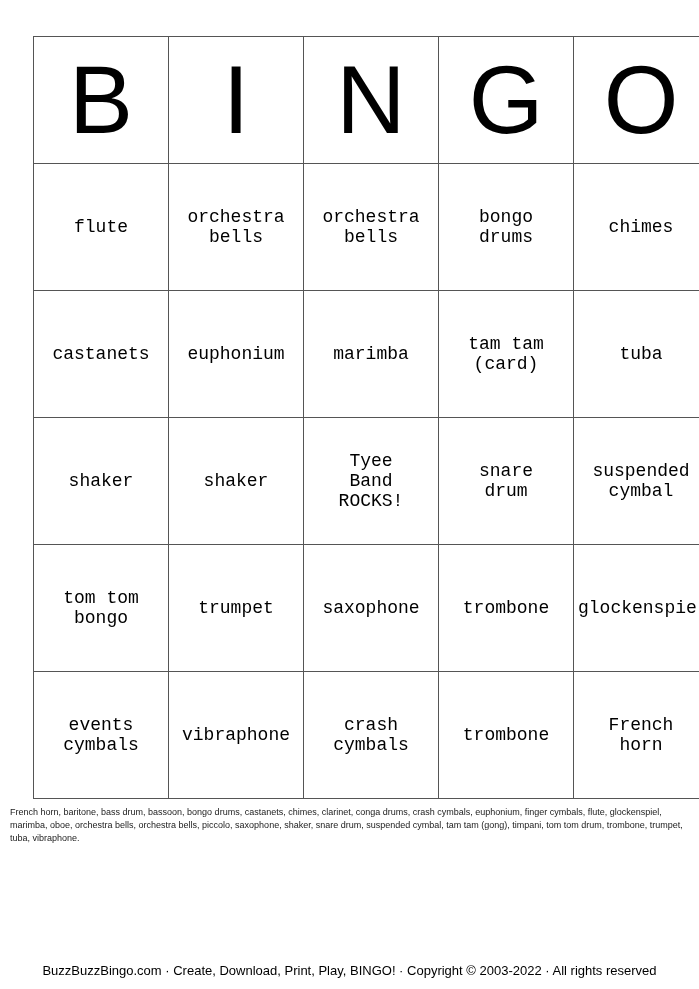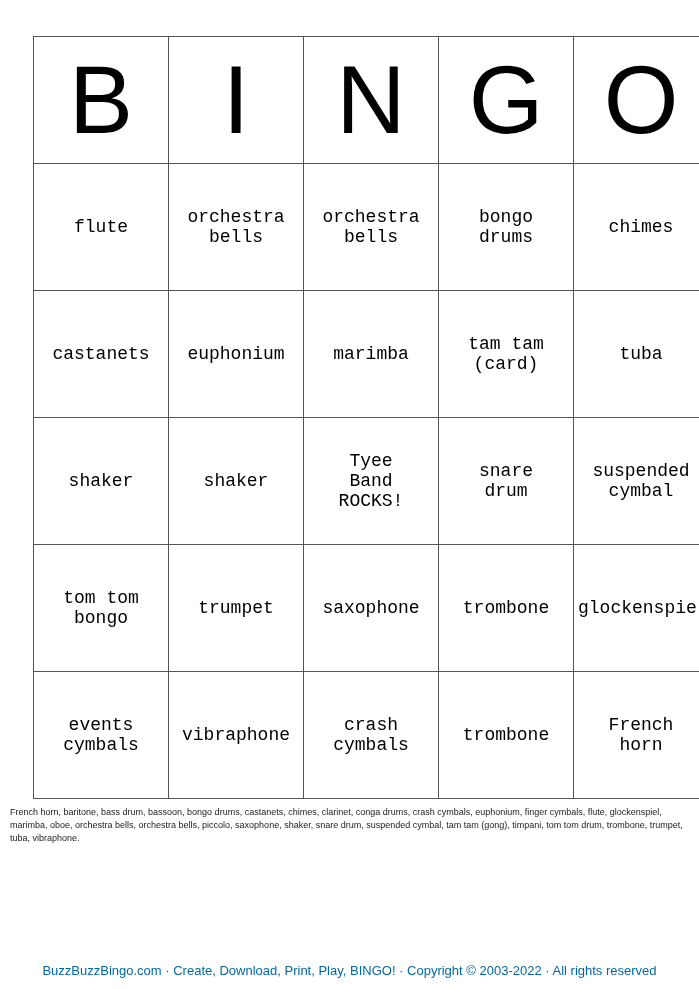--- a/index.html
+++ b/index.html
@@ -21,21 +21,21 @@
   }
   .hdr td { height: 126px; font-size: 96px; line-height: 1; }
   .row td { height: 126px; font-size: 18px; line-height: 20px; font-family: Liberation Mono, monospace; }
   .cell-text { white-space: pre-line; }
   .note {
     position: absolute; left: 10px; top: 806px; width: 685px;
     font-size: 9px; line-height: 13px; color: #222;
   }
   .footer {
     position: absolute; left: 0; top: 963px; width: 699px;
-    text-align: center; font-size: 13px; color: #0369a1;
+    text-align: center; font-size: 13px; color: #000000;
   }
 </style>
 </head>
 <body>
 
 <table class="card">
   <tbody>
       <tr class="hdr">
     <td>B</td>
     <td>I</td>

